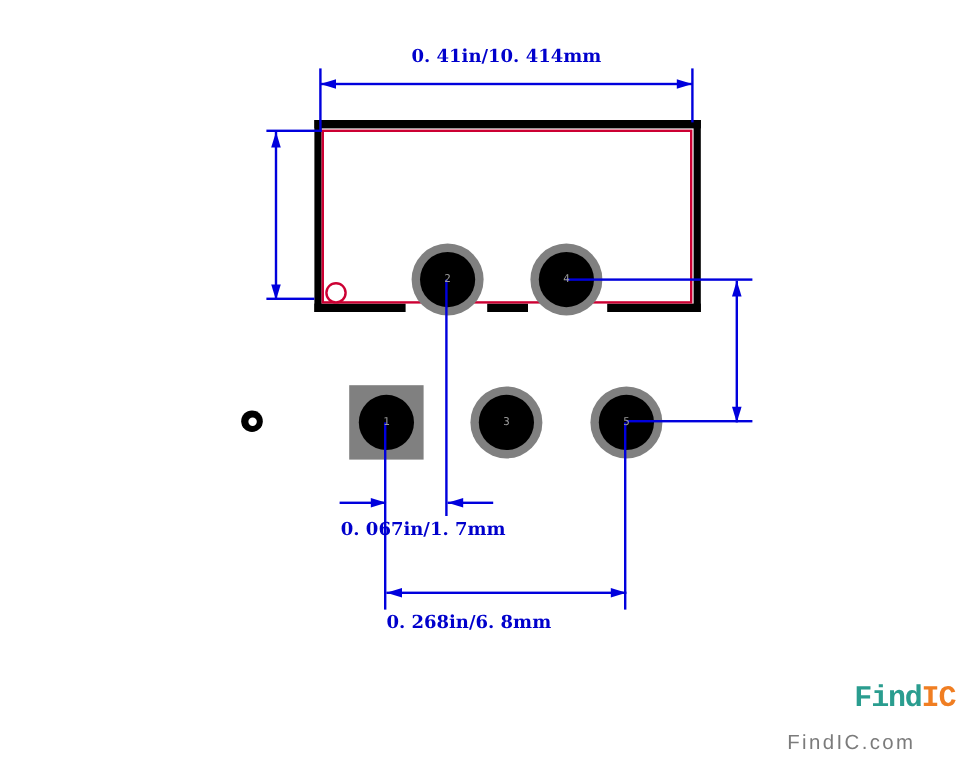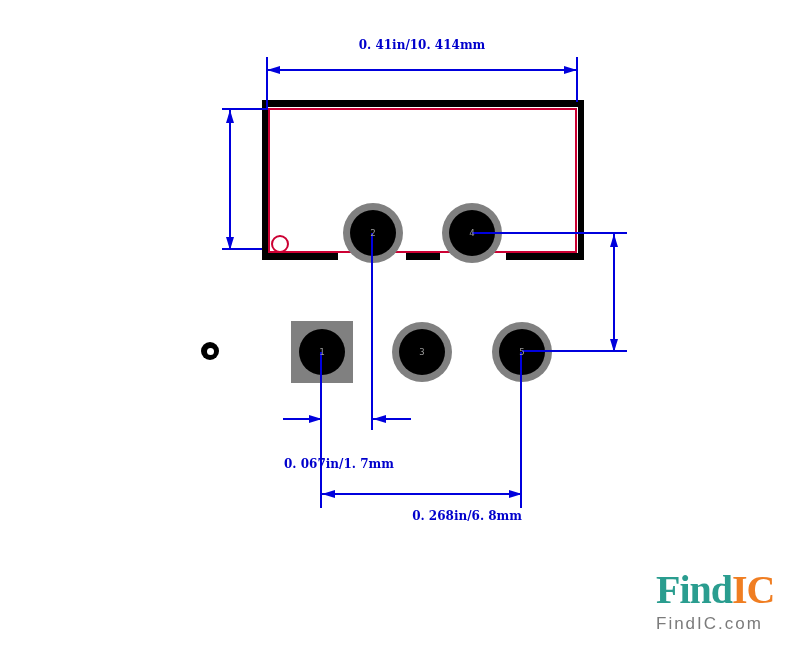--- a/index.html
+++ b/index.html
@@ -39,34 +39,34 @@
   }
   .donut-hole { width:7px; height:7px; border-radius:50%; background:#ffffff; }
   
   .bl { position:absolute; background:#0000dd; z-index:2; }
   .arr { position:absolute; width:0; height:0; z-index:2; }
   .arr-left  { border-top:4px solid transparent; border-bottom:4px solid transparent; border-right:13px solid #0000dd; }
   .arr-right { border-top:4px solid transparent; border-bottom:4px solid transparent; border-left:13px solid #0000dd; }
   .arr-up    { border-left:4px solid transparent; border-right:4px solid transparent; border-bottom:13px solid #0000dd; }
   .arr-down  { border-left:4px solid transparent; border-right:4px solid transparent; border-top:13px solid #0000dd; }
   .dim-text {
-    position:absolute; color:#0000cc; font-size:12px; font-weight:bold;
+    position:absolute; color:#0000cc; font-size:15px; font-weight:bold;
     font-family:"DejaVu Serif", serif; white-space:nowrap; z-index:4;
   }
   
   .logo { position:absolute; left:656px; top:568px; width:140px; }
   .logo-word {
-    font-family:Liberation Serif, serif; font-weight:bold;
-    font-size:40px; line-height:1.1; letter-spacing:-1px;
+    font-family:Liberation Mono, monospace; font-weight:bold;
+    font-size:25px; line-height:1.1; letter-spacing:-1px;text-align:right;
   }
   .logo-find { color:#2a9d8f; }
   .logo-ic { color:#f07e22; }
   .logo-site {
     font-family:"Liberation Sans", sans-serif; font-size:17px;
-    color:#7b7b7b; letter-spacing:2px; margin-top:2px;
+    color:#7b7b7b; letter-spacing:2px; margin-top:13px;
   }
 </style>
 </head>
 <body>
 
 <div class="canvas">
 
   <div class="blk" style="left:262px; top:100px; width:322px; height:7px;"></div>
   <div class="blk" style="left:262px; top:100px; width:6px; height:160px;"></div>
   <div class="blk" style="left:578px; top:100px; width:6px; height:160px;"></div>
@@ -131,25 +131,25 @@
   <div class="arr arr-down" style="left:610px; top:339px;"></div>
 
   <div class="bl" style="left:371px; top:233px; width:2px; height:197px;"></div>
   <div class="bl" style="left:320px; top:352px; width:2px; height:156px;"></div>
   <div class="bl" style="left:520px; top:352px; width:2px; height:156px;"></div>
 
   <div class="bl" style="left:283px; top:418px; width:38px; height:2px;"></div>
   <div class="arr arr-right" style="left:309px; top:415px;"></div>
   <div class="bl" style="left:373px; top:418px; width:38px; height:2px;"></div>
   <div class="arr arr-left" style="left:373px; top:415px;"></div>
-  <div class="dim-text" style="left:284px; top:432px;margin-top:25px;">0. 067in/1. 7mm</div>
+  <div class="dim-text" style="left:284px; top:432px;">0. 067in/1. 7mm</div>
 
   <div class="bl" style="left:322px; top:493px; width:200px; height:2px;"></div>
   <div class="arr arr-left" style="left:322px; top:490px;"></div>
   <div class="arr arr-right" style="left:509px; top:490px;"></div>
-  <div class="dim-text" style="left:322px; top:509px; width:200px; text-align:right;">0. 268in/6. 8mm</div>
+  <div class="dim-text" style="left:322px; top:509px; width:200px; text-align:left;">0. 268in/6. 8mm</div>
 
   <div class="logo">
     <div class="logo-word"><span class="logo-find">Find</span><span class="logo-ic">IC</span></div>
     <div class="logo-site">FindIC.com</div>
   </div>
 
 </div>
 
 </body></html>

